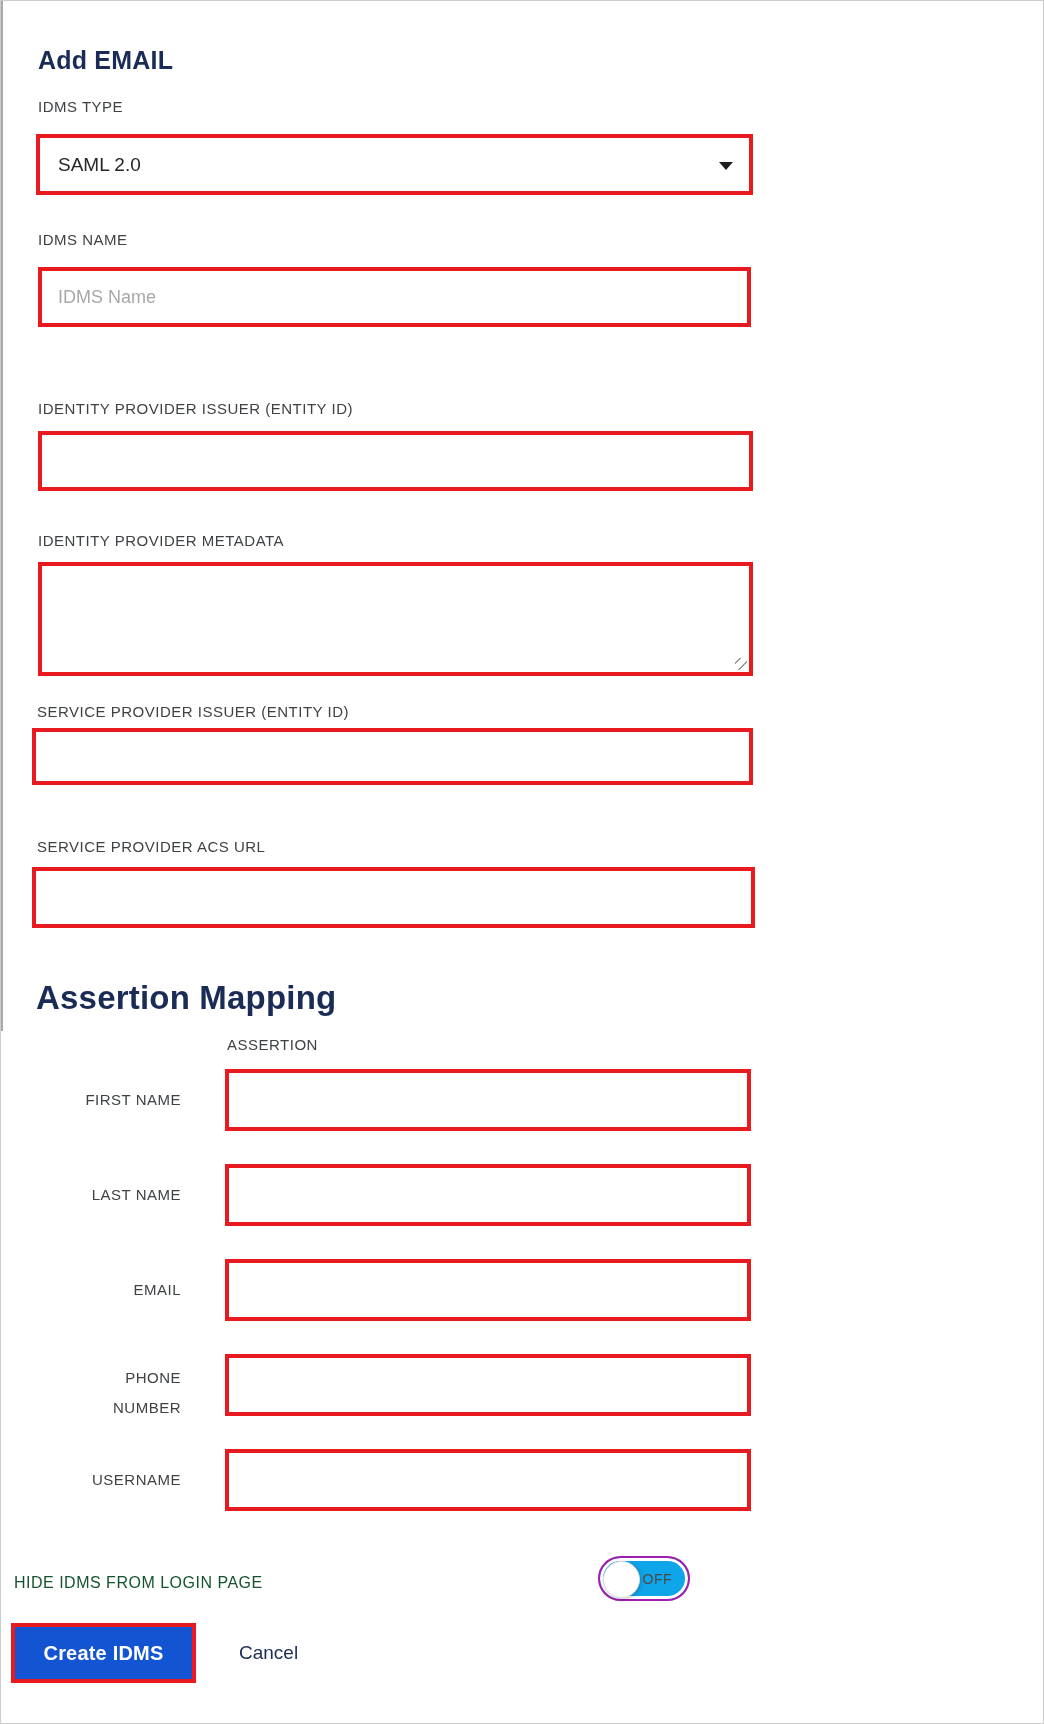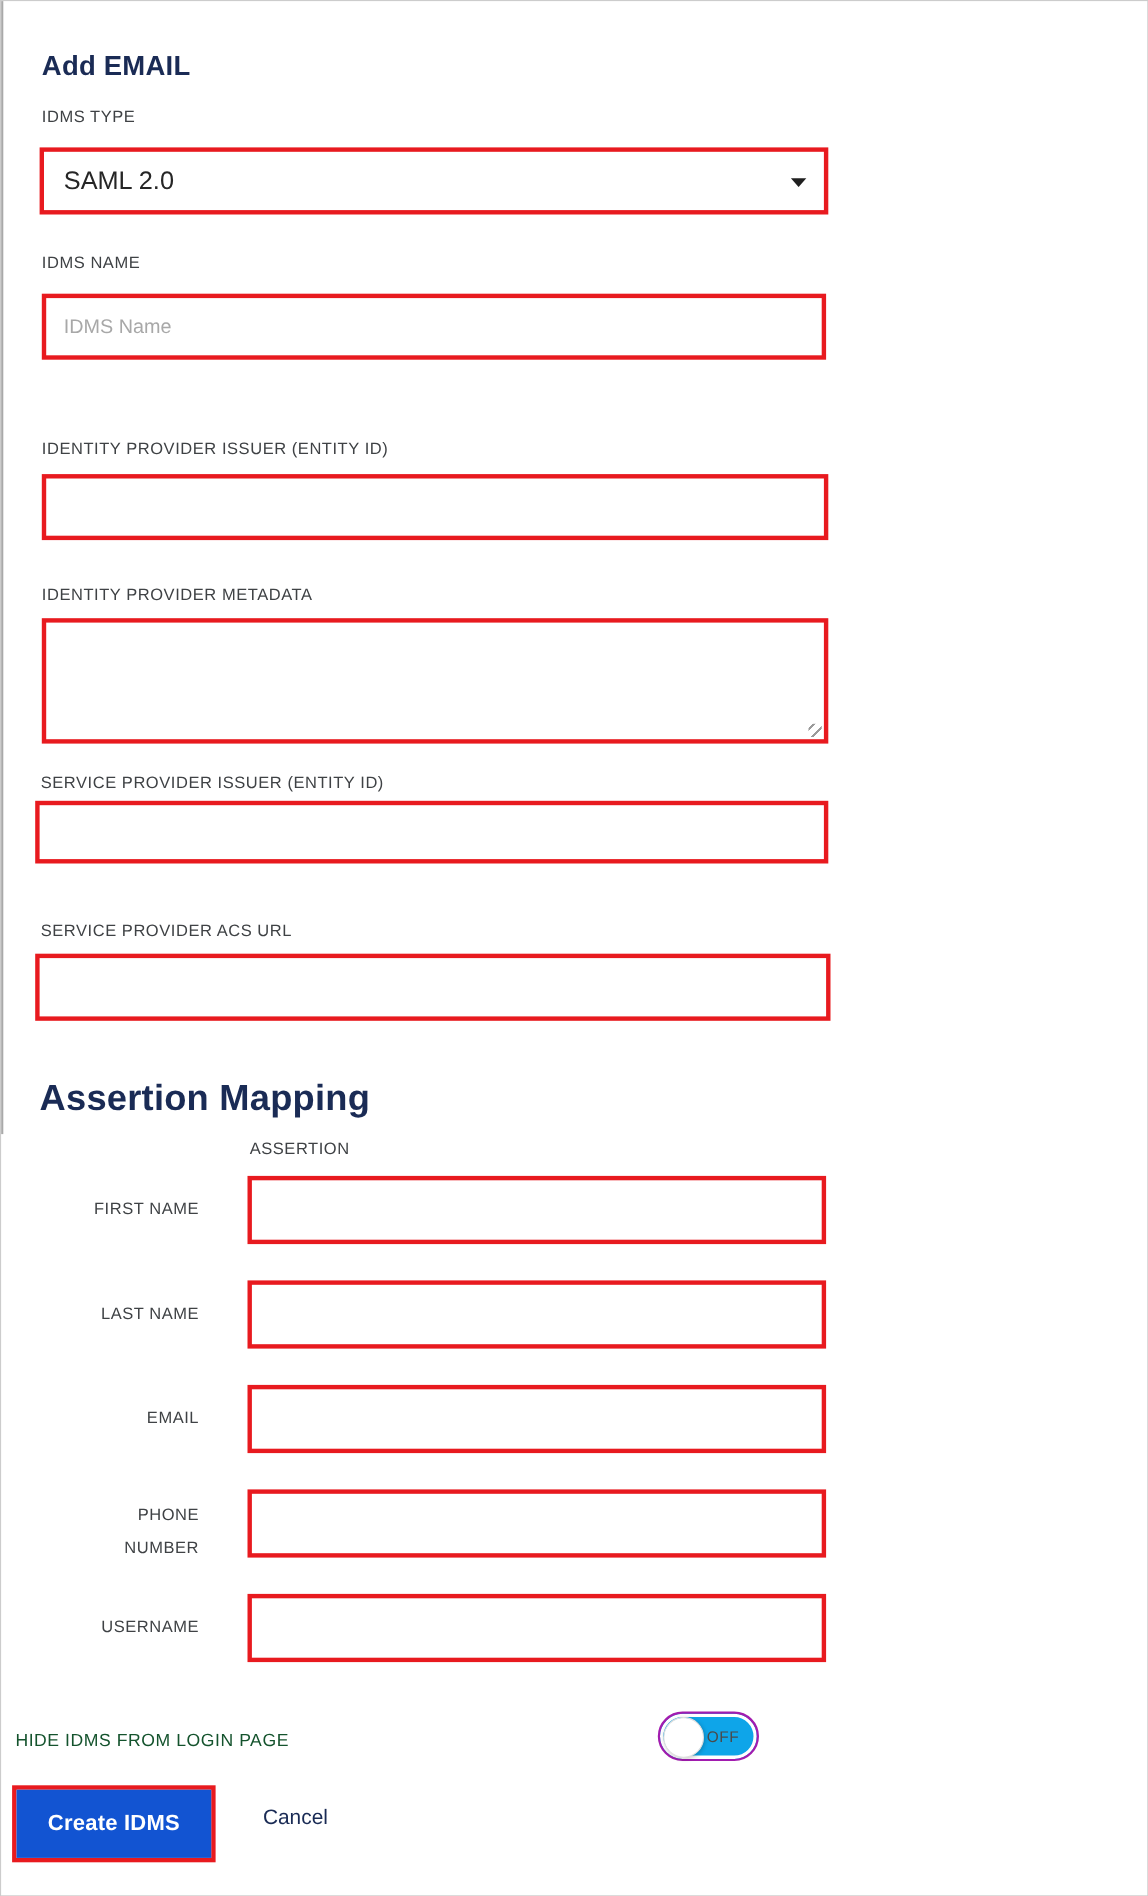--- a/index.html
+++ b/index.html
@@ -34,21 +34,21 @@
     border:4px solid #e81a1f;
     background:#ffffff;
   }
   .select-box{
     width:100%;height:100%;
     display:flex;align-items:center;
     padding-left:18px;
     position:relative;
     cursor:pointer;
   }
-  .select-value{font-size:23px;color:#262626;}
+  .select-value{font-size:19px;color:#262626;}
   .caret{
     position:absolute;right:16px;top:50%;margin-top:-3px;
     width:0;height:0;
     border-left:7px solid transparent;
     border-right:7px solid transparent;
     border-top:8px solid #1f1f1f;
   }
   .text-input{
     width:100%;height:100%;
     border:none;outline:none;
@@ -188,18 +188,18 @@
   <div class="annotation" style="left:224px;top:1448px;width:526px;height:62px;">
     <input class="text-input" type="text" style="">
   </div>
 
   <div class="hide-label">HIDE IDMS FROM LOGIN PAGE</div>
   <div class="toggle">
     <div class="toggle-knob"></div>
     <span class="toggle-state">OFF</span>
   </div>
 
-  <div class="annotation" style="left:10px;top:1622px;width:185px;height:70px;">
+  <div class="annotation" style="left:10px;top:1622px;width:185px;height:60px;">
     <button class="create-btn">Create IDMS</button>
   </div>
   <button class="cancel-link">Cancel</button>
 
 </div>
 
 </body></html>

